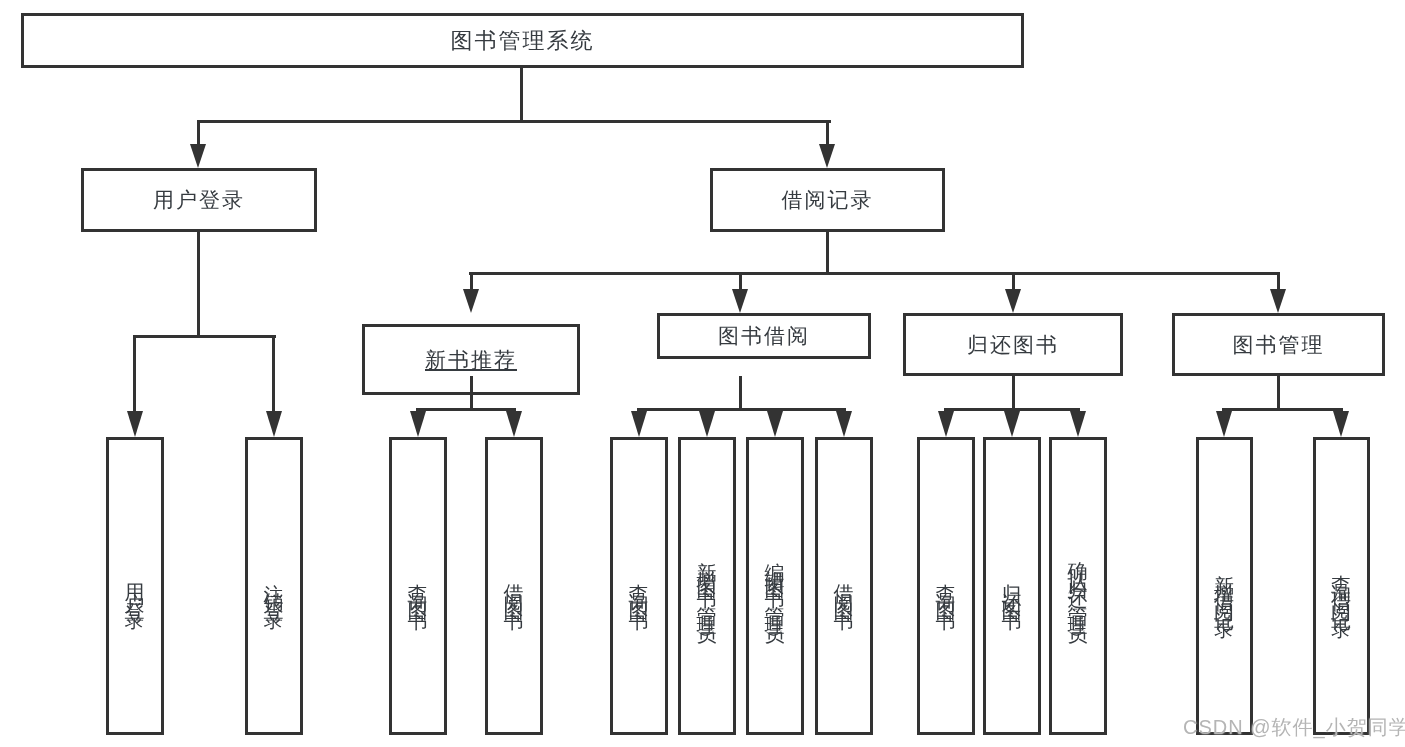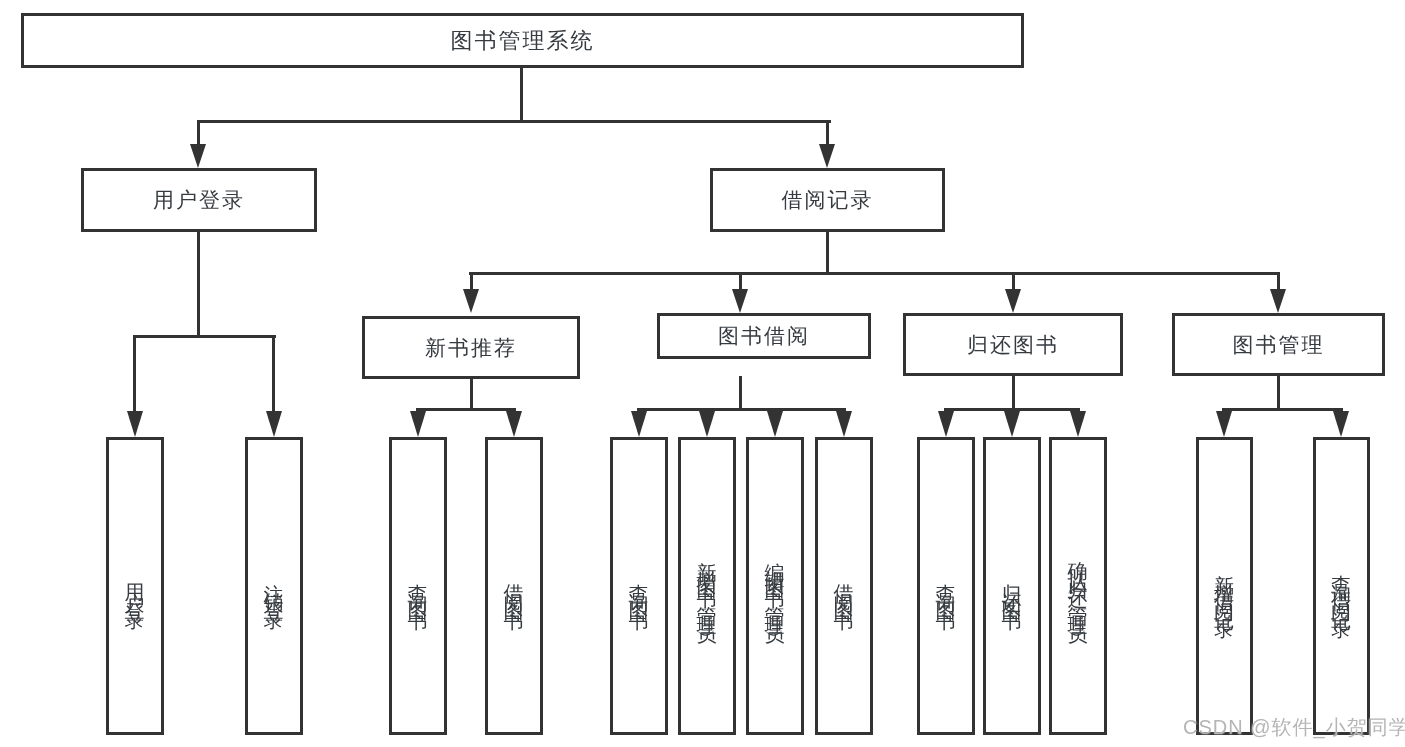--- a/index.html
+++ b/index.html
@@ -87,21 +87,21 @@
   <div class="hline" style="left:469px; top:272px; width:811px;"></div>
   <div class="vline" style="left:470px; top:275px; height:16px;"></div>
   <div class="arrow sm" style="left:463px; top:289px;"></div>
   <div class="vline" style="left:739px; top:275px; height:16px;"></div>
   <div class="arrow sm" style="left:732px; top:289px;"></div>
   <div class="vline" style="left:1012px; top:275px; height:16px;"></div>
   <div class="arrow sm" style="left:1005px; top:289px;"></div>
   <div class="vline" style="left:1277px; top:275px; height:16px;"></div>
   <div class="arrow sm" style="left:1270px; top:289px;"></div>
 
-  <div class="box" style="left:362px; top:316px; width:218px; height:63px;">新书推荐</div>
+  <div class="box" style="left:362px; top:324px; width:218px; height:71px;text-decoration:underline;">新书推荐</div>
   <div class="box" style="left:633px; top:313px; width:214px; height:46px;margin-left:24px;">图书借阅</div>
   <div class="box" style="left:903px; top:313px; width:220px; height:63px;">归还图书</div>
   <div class="box" style="left:1172px; top:313px; width:213px; height:63px;">图书管理</div>
 
   <div class="vline" style="left:470px; top:376px; height:32px;"></div>
   <div class="hline" style="left:416px; top:408px; width:100px;"></div>
   <div class="arrow" style="left:410px; top:411px;"></div>
   <div class="arrow" style="left:506px; top:411px;"></div>
 
   <div class="vline" style="left:739px; top:376px; height:32px;"></div>

